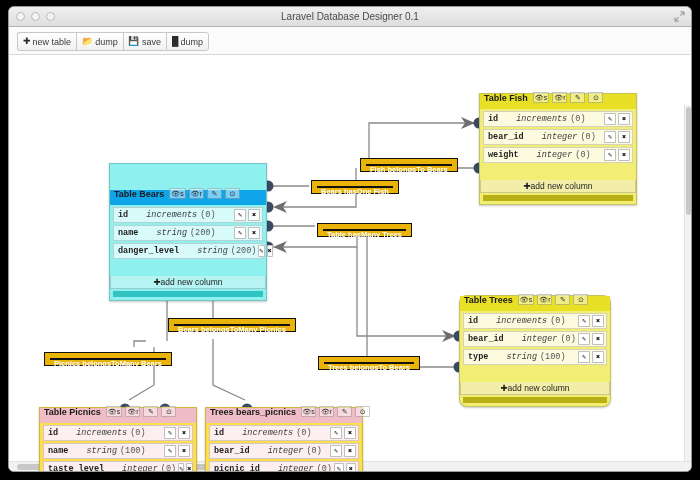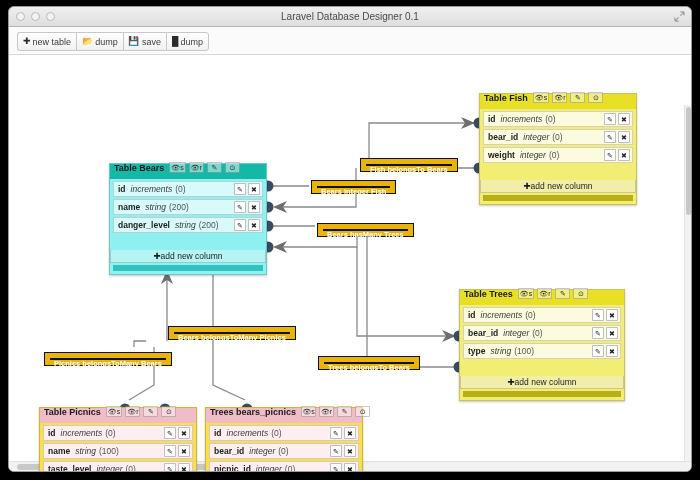--- a/index.html
+++ b/index.html
@@ -100,33 +100,33 @@
     padding: 0 1px;
     font-size: 7px;
     border: 1px solid rgba(0,0,0,0.22);
     background: rgba(255,255,255,0.45);
     color: #2b2b2b;
     border-radius: 1px;
     cursor: pointer;
     line-height: 1;
   }
   .hbtn .eye { font-size: 7px; }
-  .tbl-body { padding: 2px 3px 7px 3px; }
+  .tbl-body { padding: 2px 3px 7px 3px; font-family: Liberation Mono, monospace; }
   .col {
     display: flex; align-items: center;
     height: 16px;
     margin-bottom: 2px;
     padding: 0 2px 0 4px;
     border: 1px solid rgba(0,0,0,0.16);
     font-size: 8.5px;
     color: #222;
     white-space: nowrap;
   }
   .col .cname { font-weight: bold; }
-  .col .ctype { font-style: italic; margin-left: 5px; color: #3a3a3a; }
+  .col .ctype { font-style: italic; margin-left: 18px; color: #3a3a3a; }
   .col .clen  { margin-left: 3px; color: #555; }
   .col .spacer { flex: 1; }
   .cbtn {
     display: inline-flex; align-items: center; justify-content: center;
     width: 12px; height: 12px;
     margin-left: 2px;
     border: 1px solid rgba(0,0,0,0.25);
     background: #fff;
     font-size: 7px; color: #222;
     border-radius: 1px;
@@ -138,21 +138,21 @@
     text-align: center;
     font-size: 8.5px; color: #1d1d1d;
     border: 1px solid rgba(0,0,0,0.16);
     border-top: 0;
     cursor: pointer;
     white-space: nowrap;
     margin-top: 8px;
   }
   .grip { height: 6px; margin: 2px 3px 3px 3px; }
   
-  .t-cyan .tbl-head { background: #14b8a6; }
+  .t-cyan .tbl-head { background: #0ea5e9; margin-top: 26px; }
   .t-cyan            { background: #8ff0f0; }
   .t-cyan .col       { background: #d8fafa; }
   .t-cyan .addrow    { background: #b6f3f3; }
   .t-cyan .grip      { background: #32c2c2; }
 
   .t-yellow .tbl-head { background: #e8e026; }
   .t-yellow            { background: #f2ee74; }
   .t-yellow .col       { background: #fdfbdf; }
   .t-yellow .addrow    { background: #f2eeaa; }
   .t-yellow .grip      { background: #b8ae16; }
@@ -384,21 +384,21 @@
               <span class="ctype">string</span>
               <span class="clen">(200)</span>
               <span class="spacer"></span>
               <span class="cbtn">✎</span>
               <span class="cbtn">✖</span>
             </div>
           </div>
           <div class="addrow"><span>✚</span><span>add new column</span></div>
           <div class="grip"></div>
         </div>
-        <div class="tbl t-yellow" style="left: 450px; top: 234px; width: 166px;">
+        <div class="tbl t-yellow" style="left: 450px; top: 240px; width: 152px; border-radius: 8px;">
           <div class="tbl-head">
             <span class="tbl-name">Table Trees</span>
             <span class="hbtn"><span class="eye">👁</span>s</span>
             <span class="hbtn"><span class="eye">👁</span>r</span>
             <span class="hbtn">
               <span class="eye">✎</span>
             </span>
             <span class="hbtn">
               <span class="eye">⊙</span>
             </span>
@@ -507,23 +507,23 @@
               <span class="spacer"></span>
               <span class="cbtn">✎</span>
               <span class="cbtn">✖</span>
             </div>
           </div>
         </div>
       </div>
 
     <div id="relations-layer">
         <div class="rel" style="left: 352px; top: 104px;">Fish belongsTo Bears</div>
-        <div class="rel" style="left: 303px; top: 126px;">Bears integer Fish</div>
-        <div class="rel" style="left: 309px; top: 169px;">Bears hasMany Trees</div>
-        <div class="rel" style="left: 160px; top: 272px;">Bears belongsToMany Picnics</div>
+        <div class="rel" style="left: 303px; top: 126px;">Bears hasOne Fish</div>
+        <div class="rel" style="left: 309px; top: 169px;">Table hasMany Trees</div>
+        <div class="rel" style="left: 160px; top: 264px;">Bears belongsToMany Picnics</div>
         <div class="rel" style="left: 36px; top: 286px; margin-top: 12px;">Picnics belongsToMany Bears</div>
         <div class="rel" style="left: 310px; top: 302px;">Trees belongsTo Bears</div>
       </div>
 
     <div class="sb-v">
       <div class="thumb"></div>
     </div>
   </div>
 
   <div class="sb-h">

